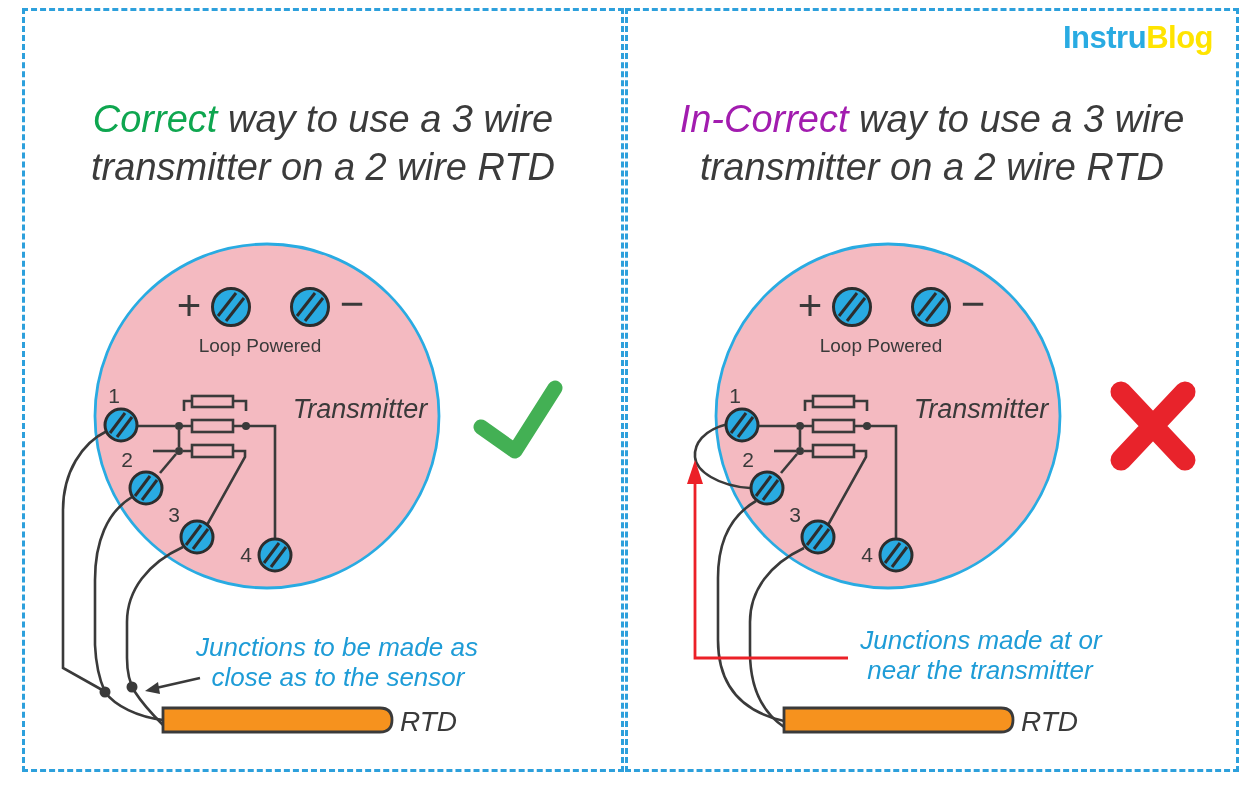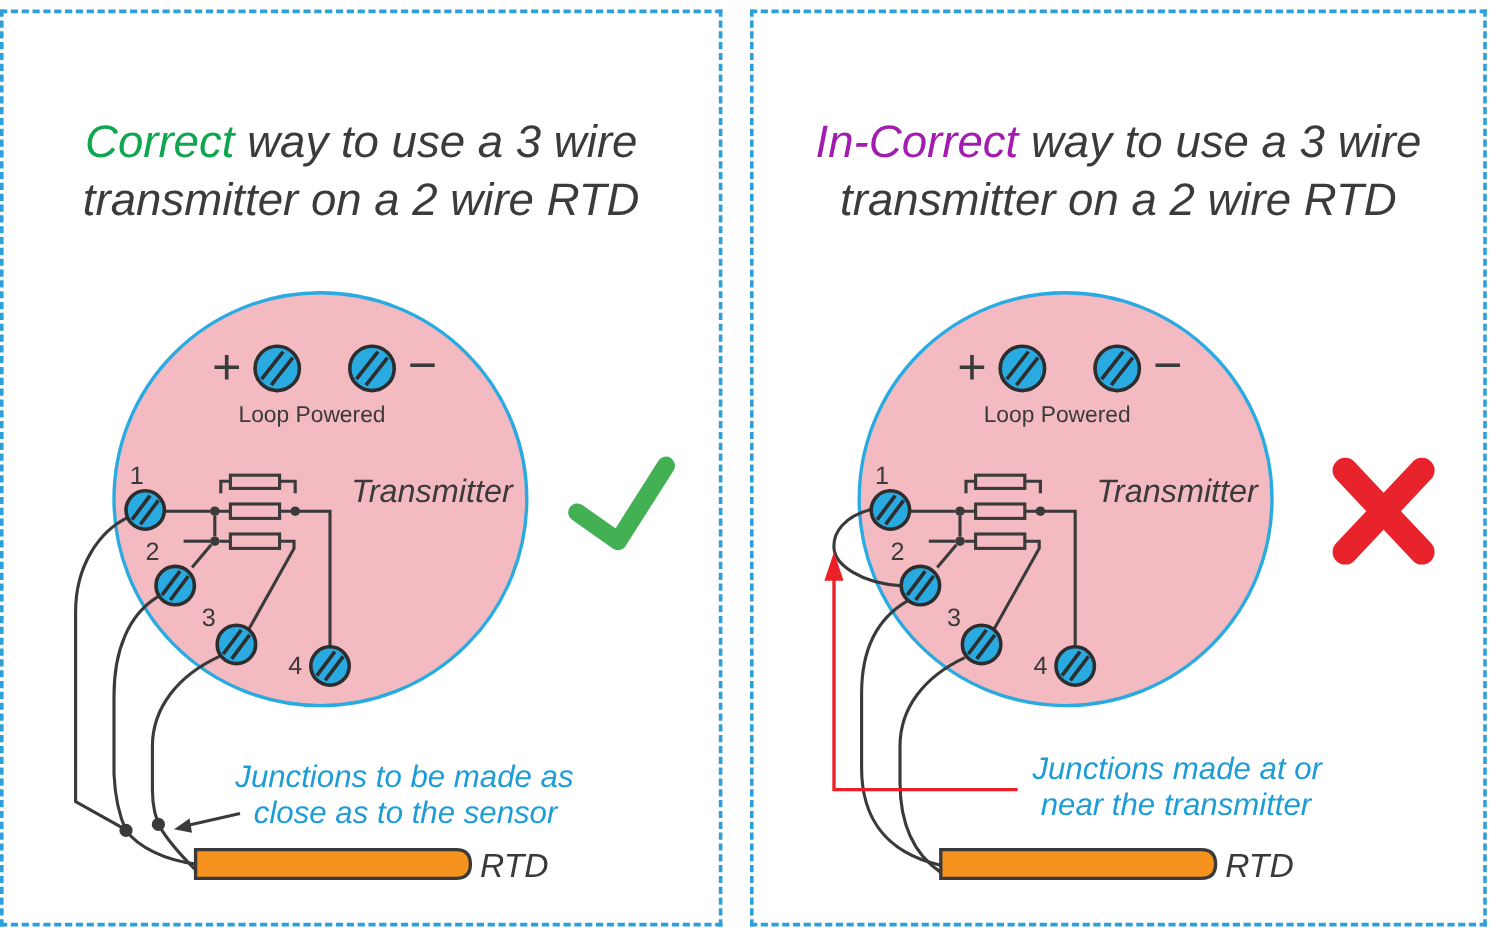--- a/index.html
+++ b/index.html
@@ -1,19 +1,19 @@
 <!DOCTYPE html>
 <html><head>
 <meta charset="utf-8">
 <style>
   html,body{margin:0;padding:0;background:#ffffff;}
   #stage{position:relative;width:1247px;height:788px;background:#ffffff;overflow:hidden;
          font-family:"Liberation Sans",sans-serif;}
   .panel{position:absolute;top:8px;height:764px;border:3px dashed #2da0dc;box-sizing:border-box;background:#ffffff;}
-  #panel-left{left:0;width:602px;}
+  #panel-left{left:22px;width:602px;}
   #panel-right{left:625px;width:614px;}
   .panel-title{position:absolute;top:84px;left:0;right:0;text-align:center;
                font-style:italic;font-size:38px;line-height:48px;color:#3b3b3b;}
   .hl-green{color:#0ea64f;}
   .hl-red{color:#a21caf;}
   #logo{position:absolute;top:20px;right:34px;font-size:31px;font-weight:bold;letter-spacing:-0.5px;}
   #logo .l1{color:#29abe2;}
   #logo .l2{color:#ffe400;}
   svg{position:absolute;top:0;left:0;}
   svg text{font-family:"Liberation Sans",sans-serif;}
@@ -41,20 +41,23 @@
   </div>
 
   <div class="panel" id="panel-right">
     <div class="panel-title">
       <span class="hl-red">In-Correct</span>
       <span>way to use a 3 wire</span><br>
       <span>transmitter on a 2 wire RTD</span>
     </div>
   </div>
 
+  <div id="logo">
+    <span class="l1">Instru</span><span class="l2">Blog</span>
+  </div>
 
   <svg width="1247" height="788" viewBox="0 0 1247 788">
     <defs>
       <g id="term-big">
         <circle r="18.5" fill="#29abe2" stroke="#2d2d2d" stroke-width="3"></circle>
         <line x1="-13" y1="9" x2="5" y2="-14" stroke="#2d2d2d" stroke-width="3"></line>
         <line x1="-5" y1="14" x2="13" y2="-9" stroke="#2d2d2d" stroke-width="3"></line>
       </g>
       <g id="term-small">
         <circle r="16" fill="#29abe2" stroke="#2d2d2d" stroke-width="3"></circle>

